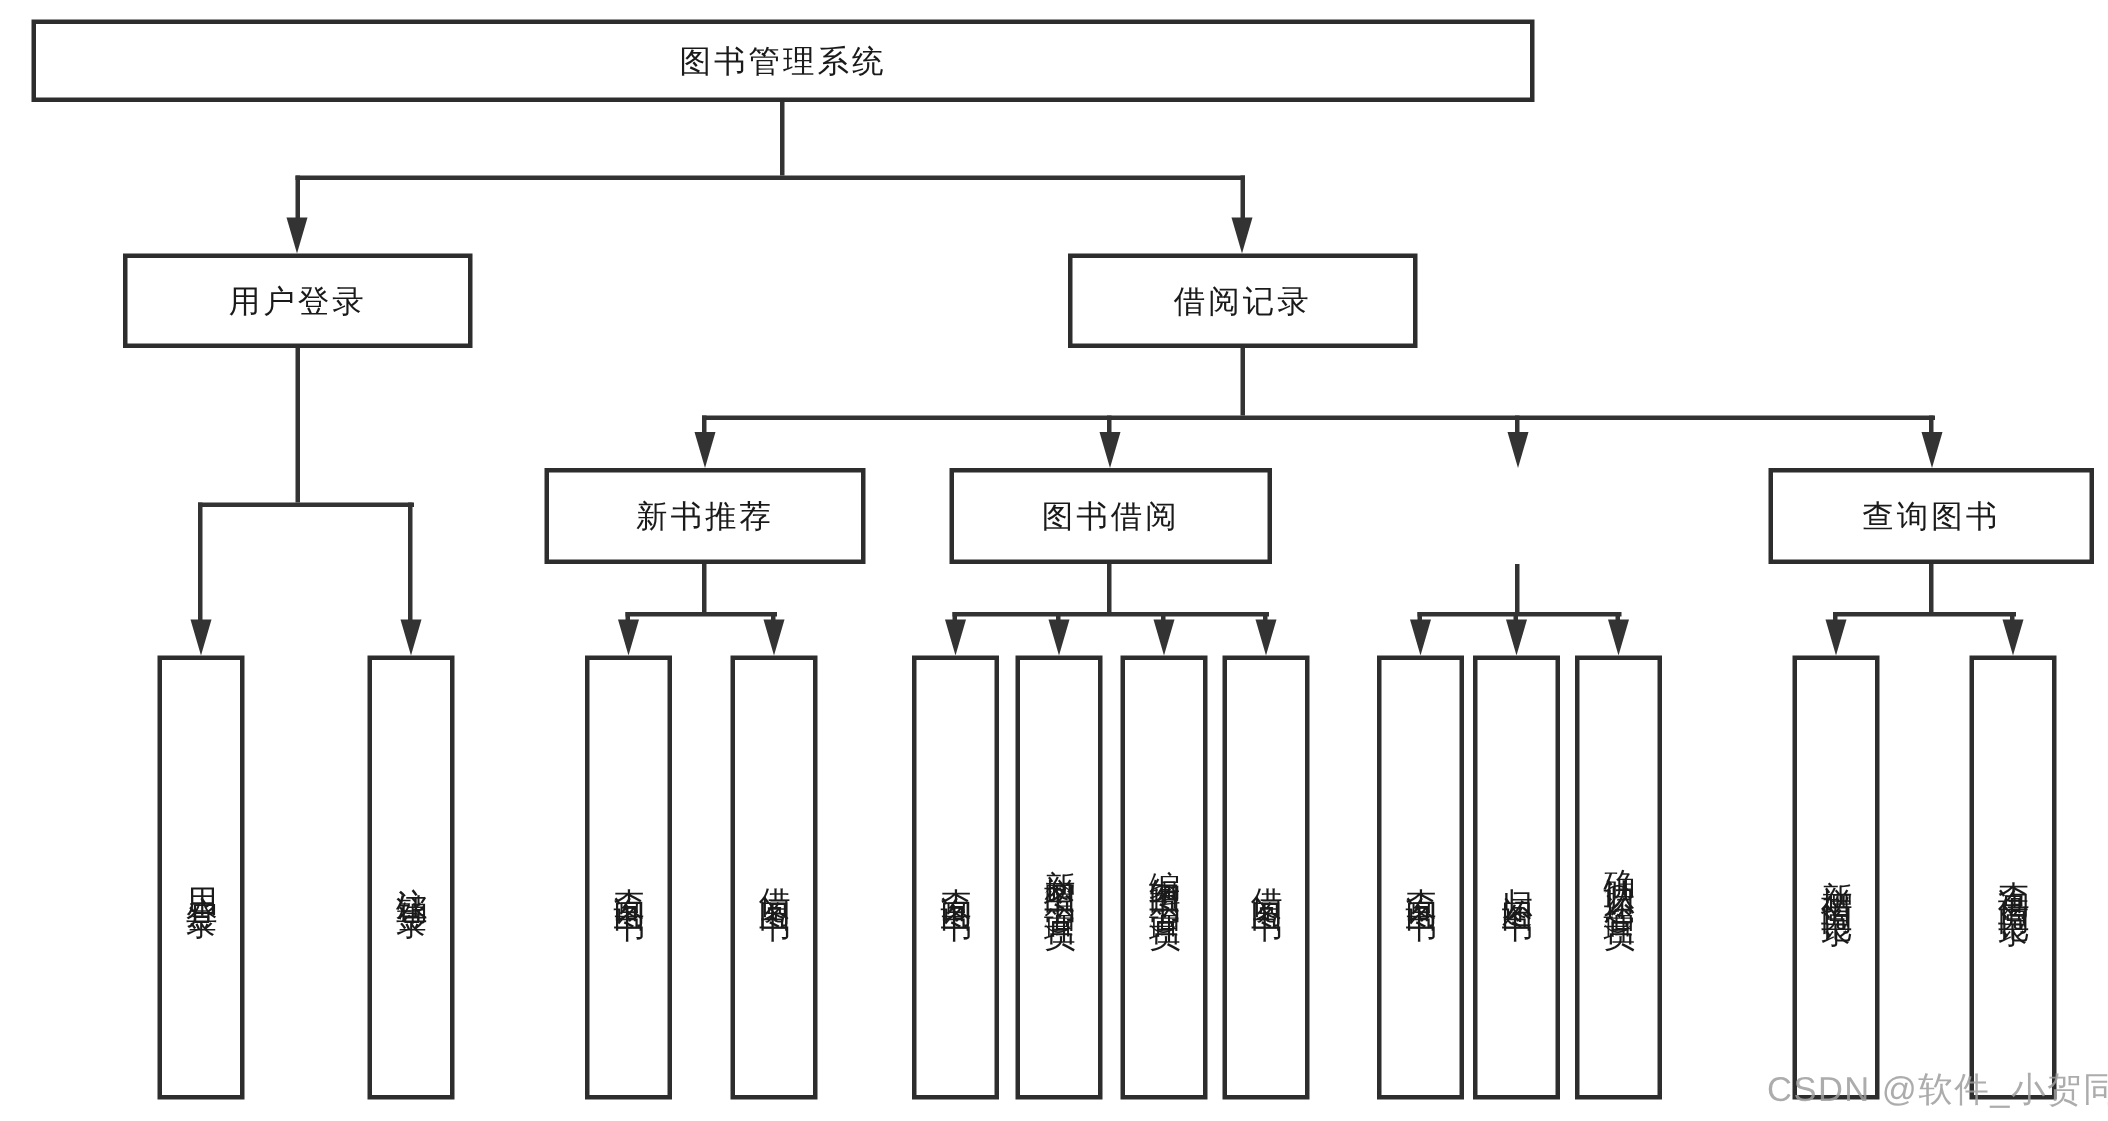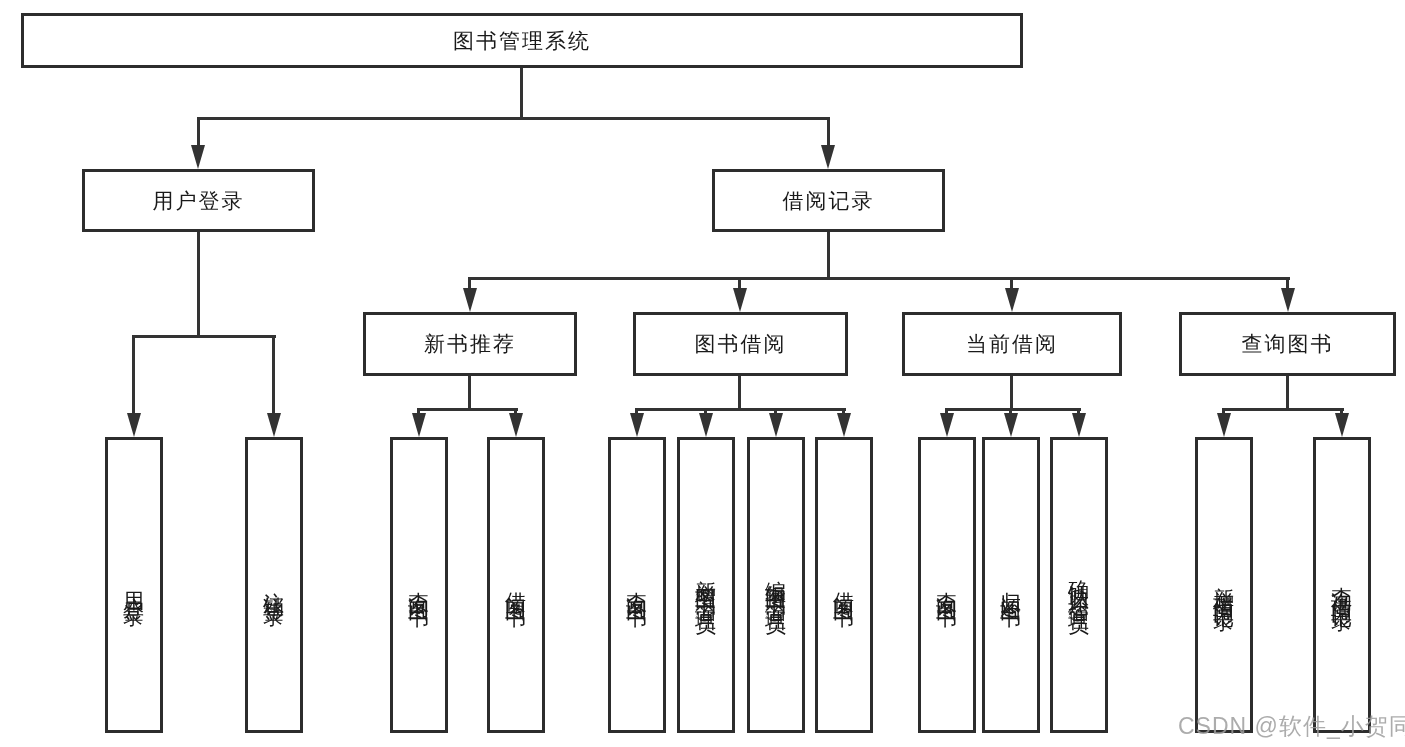--- a/index.html
+++ b/index.html
@@ -36,21 +36,20 @@
   <div class="node" style="left:21px;top:13px;width:1002px;height:55px">图书管理系统</div>
 
   <div class="node" style="left:82px;top:169px;width:233px;height:63px">用户登录</div>
 
   <div class="node" style="left:712px;top:169px;width:233px;height:63px">借阅记录</div>
 
   <div class="node" style="left:633px;top:312px;width:215px;height:64px">图书借阅</div>
 
   <div class="node" style="left:363px;top:312px;width:214px;height:64px">新书推荐</div>
 
-  <div class="node" style="left:902px;top:312px;width:220px;height:64px">当前借阅</div>
 
   <div class="node" style="left:1179px;top:312px;width:217px;height:64px">查询图书</div>
 
   <div class="vnode" style="left:105px;top:437px;width:58px;height:296px">用户登录</div>
 
   <div class="vnode" style="left:245px;top:437px;width:58px;height:296px">注销登录</div>
 
   <div class="vnode" style="left:390px;top:437px;width:58px;height:296px">查询图书</div>
 
   <div class="vnode" style="left:487px;top:437px;width:58px;height:296px">借阅图书</div>

